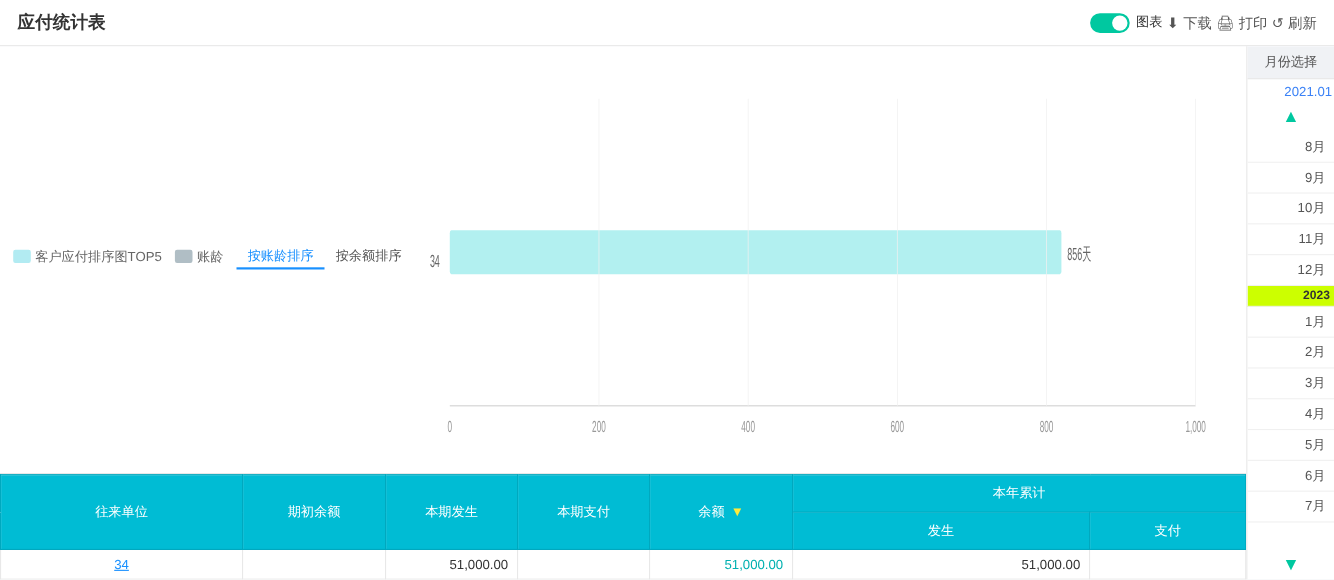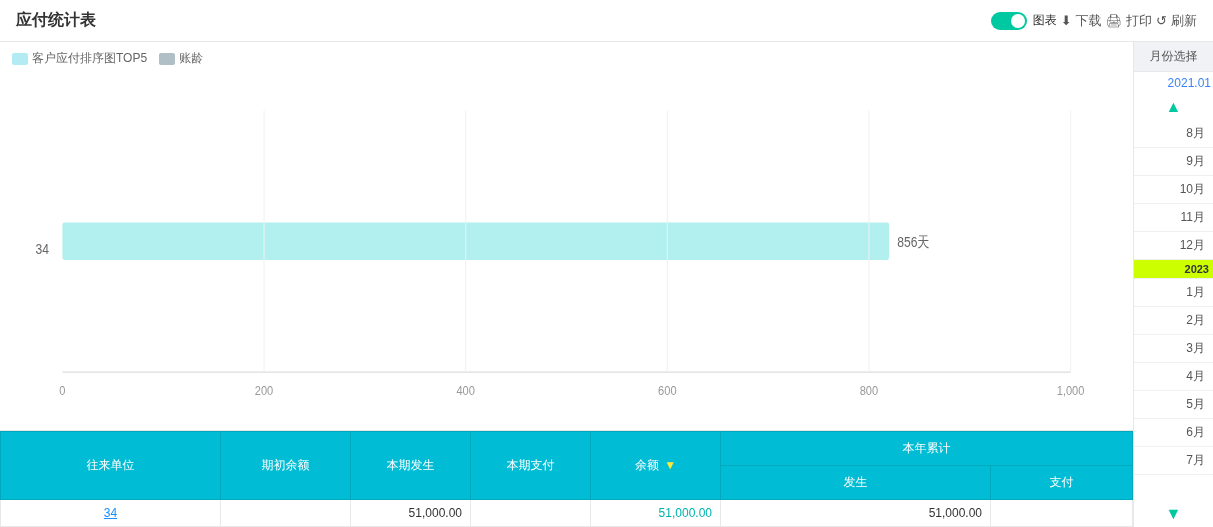--- a/index.html
+++ b/index.html
@@ -13,21 +13,21 @@
     .header-actions { display: flex; align-items: center; gap: 4px; }
     .toggle-switch { display: flex; align-items: center; gap: 6px; cursor: pointer; }
     .toggle-track { width: 36px; height: 18px; background: #00c8a0; border-radius: 9px; position: relative; }
     .toggle-thumb { width: 14px; height: 14px; background: #fff; border-radius: 50%; position: absolute; right: 2px; top: 2px; }
     .action-btn { display: flex; align-items: center; gap: 4px; cursor: pointer; color: #555; font-size: 13px; }
 
     
     .main-area { display: flex; flex: 1; overflow: hidden; }
 
     
-    .chart-section { flex: 1; display: flex; flex-direction: column; padding: 8px 12px; background: #fff; margin: 0; overflow: hidden; }
+    .chart-section { flex: 1; display: flex; flex-direction: row; padding: 8px 12px; background: #fff; margin: 0; overflow: hidden; }
 
     
     .legend-row { display: flex; align-items: center; gap: 12px; margin-bottom: 6px; }
     .legend-item { display: flex; align-items: center; gap: 4px; font-size: 12px; color: #666; }
     .legend-box { width: 16px; height: 12px; border-radius: 2px; }
     .sort-buttons { margin-left: auto; display: flex; gap: 0; }
     .sort-btn { padding: 2px 10px; font-size: 12px; color: #555; cursor: pointer; border-bottom: 2px solid transparent; }
     .sort-btn.active { color: #1890ff; border-bottom: 2px solid #1890ff; }
 
     
@@ -88,20 +88,24 @@
       <div class="chart-section" style="height: 380px;">
 
         <div class="legend-row">
           <div class="legend-item">
             <div class="legend-box" style="background:#b2ebf2;"></div>
             <span>客户应付排序图TOP5</span>
           </div>
           <div class="legend-item">
             <div class="legend-box" style="background:#b0bec5;"></div>
             <span>账龄</span>
+          </div>
+          <div class="sort-buttons">
+            <div class="sort-btn active">按账龄排序</div>
+            <div class="sort-btn">按余额排序</div>
           </div>
         </div>
 
         <div class="chart-area">
           <svg class="chart-svg" viewBox="0 0 1100 280" preserveAspectRatio="none">
 
             <text x="30" y="145" font-size="12" fill="#666" text-anchor="middle">34</text>
 
             <rect x="50" y="120" width="820" height="30" fill="#b2f0f0" rx="2"></rect>
 

